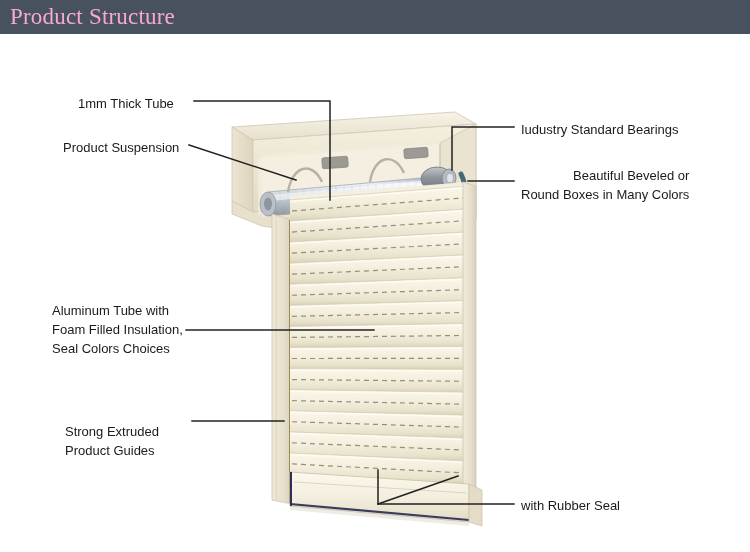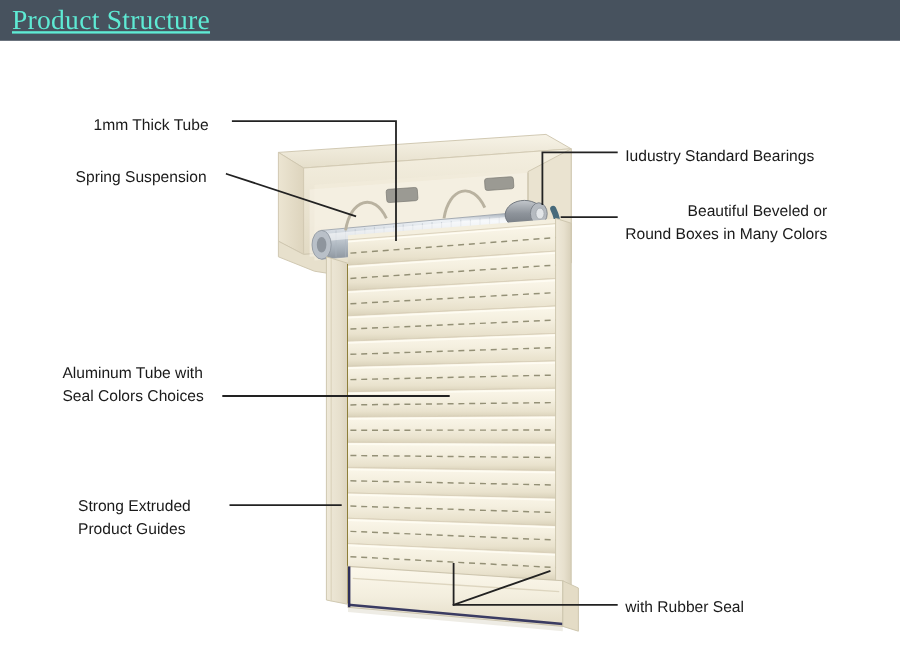--- a/index.html
+++ b/index.html
@@ -68,21 +68,21 @@
     white-space: nowrap;
   }
   .callout.right-align { }
 </style>
 </head>
 <body>
 
 <div id="page">
 
   <div id="header-bar" style="background: rgb(71, 82, 94);">
-    <div id="header-title" style="color: #5eead4; text-decoration: underline;">Product Structure</div>
+    <div id="header-title" style="color: #f9a8d4;">Product Structure</div>
   </div>
 
   <div id="diagram">
 
     <svg id="art-svg" viewBox="0 0 750 518">
       <defs>
         <linearGradient id="gBoxTop" x1="0" y1="0" x2="0" y2="1">
           <stop offset="0" stop-color="#f7f3e7"></stop>
           <stop offset="1" stop-color="#e6dfcb"></stop>
         </linearGradient>
@@ -290,34 +290,35 @@
         <path d="M514,470 L378,470 L378,436"></path>
         <path d="M378,470 L458,442"></path>
       </g>
     </svg>
 
     <div id="callout-layer">
         <div class="callout right-align" style="top: 60px; left: 78px;">
           <div>1mm Thick Tube</div>
         </div>
         <div class="callout right-align" style="top: 104px; left: 63px;">
-          <div>Spring Suspension</div>
+          <div>Product Suspension</div>
         </div>
         <div class="callout" style="top: 86px; left: 521px;">
           <div>Iudustry Standard Bearings</div>
         </div>
         <div class="callout" style="top: 132px; left: 521px; text-align: right;">
           <div>Beautiful Beveled or</div>
           <div>Round Boxes in Many Colors</div>
         </div>
         <div class="callout" style="top: 267px; left: 52px;">
           <div>Aluminum Tube with</div>
+          <div>Foam Filled Insulation,</div>
           <div>Seal Colors Choices</div>
         </div>
-        <div class="callout" style="top: 378px; left: 65px;">
+        <div class="callout" style="top: 388px; left: 65px;">
           <div>Strong Extruded</div>
           <div>Product Guides</div>
         </div>
         <div class="callout" style="top: 462px; left: 521px;">
           <div>with Rubber Seal</div>
         </div>
       </div>
 
   </div>
 </div>

